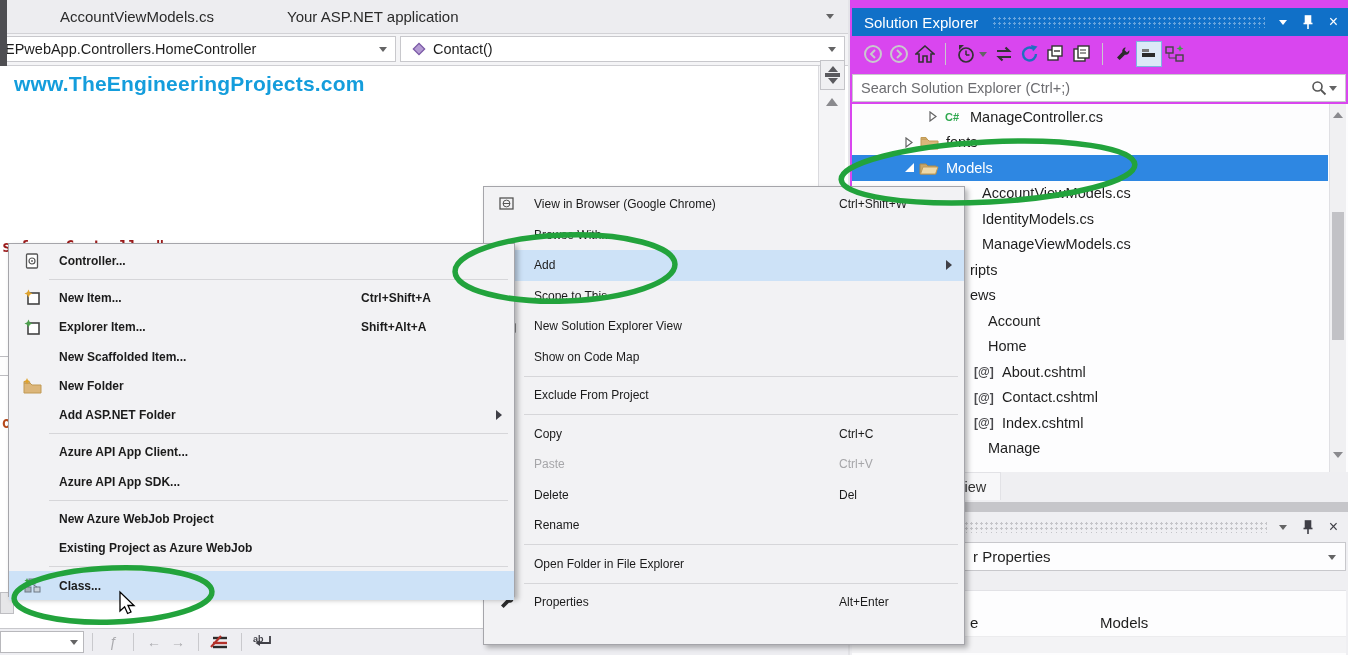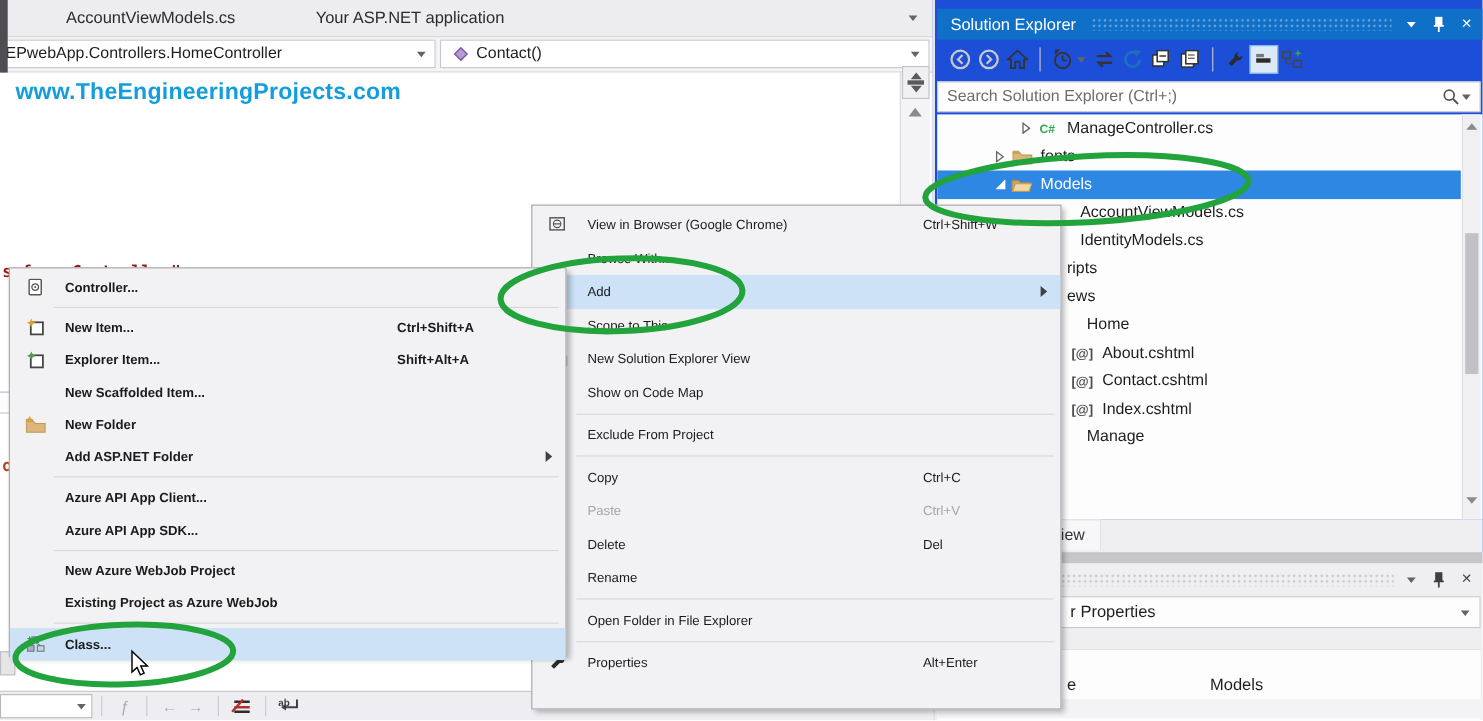--- a/index.html
+++ b/index.html
@@ -34,21 +34,21 @@
   #edit-scroll-up { position:absolute; left:826px; top:98px; width:0; height:0; border-left:6px solid transparent; border-right:6px solid transparent; border-bottom:8px solid #8A8A8E; }
 
   
   #bottom-bar { position:absolute; left:0; top:628px; width:848px; height:27px; background:#EEEEF2; border-top:1px solid #C8C8CC; display:flex; align-items:center; }
   #bottom-combo { position:relative; width:84px; height:22px; margin-left:0; background:#fff; border:1px solid #B8B8BC; }
   #bottom-combo .tri-down { position:absolute; right:5px; top:8px; }
   .bt-sep { width:1px; height:18px; background:#C9C9CD; margin:0 8px; }
   .bt-ico { width:24px; text-align:center; font-size:14px; color:#ABABAF; }
 
   
-  #se-panel { position:absolute; left:848px; top:0; width:500px; height:502px; background:#1d4ed8; border-left:2px solid #E4E4E8; }
+  #se-panel { position:absolute; left:848px; top:0; width:500px; height:502px; background:#d946ef; border-left:2px solid #E4E4E8; }
   #se-title { position:absolute; left:2px; top:8px; right:0; height:28px; background:#1070C8; color:#fff; display:flex; align-items:center; padding-left:12px; font-size:15px; }
   .title-texture { flex:1; height:12px; margin:0 14px; background-image:radial-gradient(rgba(255,255,255,.38) 1px, transparent 1.4px); background-size:5px 5px; }
   .title-btns { display:flex; align-items:center; gap:14px; padding-right:10px; color:#fff; }
   #se-toolbar { position:absolute; left:2px; top:36px; right:0; height:36px; display:flex; align-items:center; padding-left:8px; }
   .tb-sep { width:1px; height:22px; background:#C9C9CD; margin:0 7px; }
   .tbico { display:inline-flex; align-items:center; justify-content:center; width:26px; height:26px; }
   #showall-box { border:1px solid #7EB4E2; background:#DCE9F7; }
   #se-search { position:absolute; left:2px; top:74px; right:2px; height:28px; background:#fff; border:1px solid #C8C8CC; display:flex; align-items:center; }
   #se-search-text { padding-left:8px; font-size:14.5px; color:#6D6D71; flex:1; }
   #se-tree { position:absolute; left:2px; top:104px; right:0; height:368px; background:#FDFDFE; overflow:hidden; }
@@ -314,25 +314,31 @@
             </svg>
           </span>
           <span>Models</span>
         </div>
         <div class="tree-row" style="padding-left: 130px;">
           <span>AccountViewModels.cs</span>
         </div>
         <div class="tree-row" style="padding-left: 130px;">
           <span>IdentityModels.cs</span>
         </div>
+        <div class="tree-row" style="padding-left: 130px;">
+          <span>ManageViewModels.cs</span>
+        </div>
         <div class="tree-row" style="padding-left: 118px;">
           <span>ripts</span>
         </div>
         <div class="tree-row" style="padding-left: 118px;">
           <span>ews</span>
+        </div>
+        <div class="tree-row" style="padding-left: 136px;">
+          <span>Account</span>
         </div>
         <div class="tree-row" style="padding-left: 136px;">
           <span>Home</span>
         </div>
         <div class="tree-row" style="padding-left: 122px;">
           <span class="tree-ico">
             <svg width="24" height="15">
               <text x="0" y="12" font-size="12" font-weight="bold" fill="#4A4A4E" font-family="Liberation Sans, sans-serif">[@]</text>
             </svg>
           </span>

